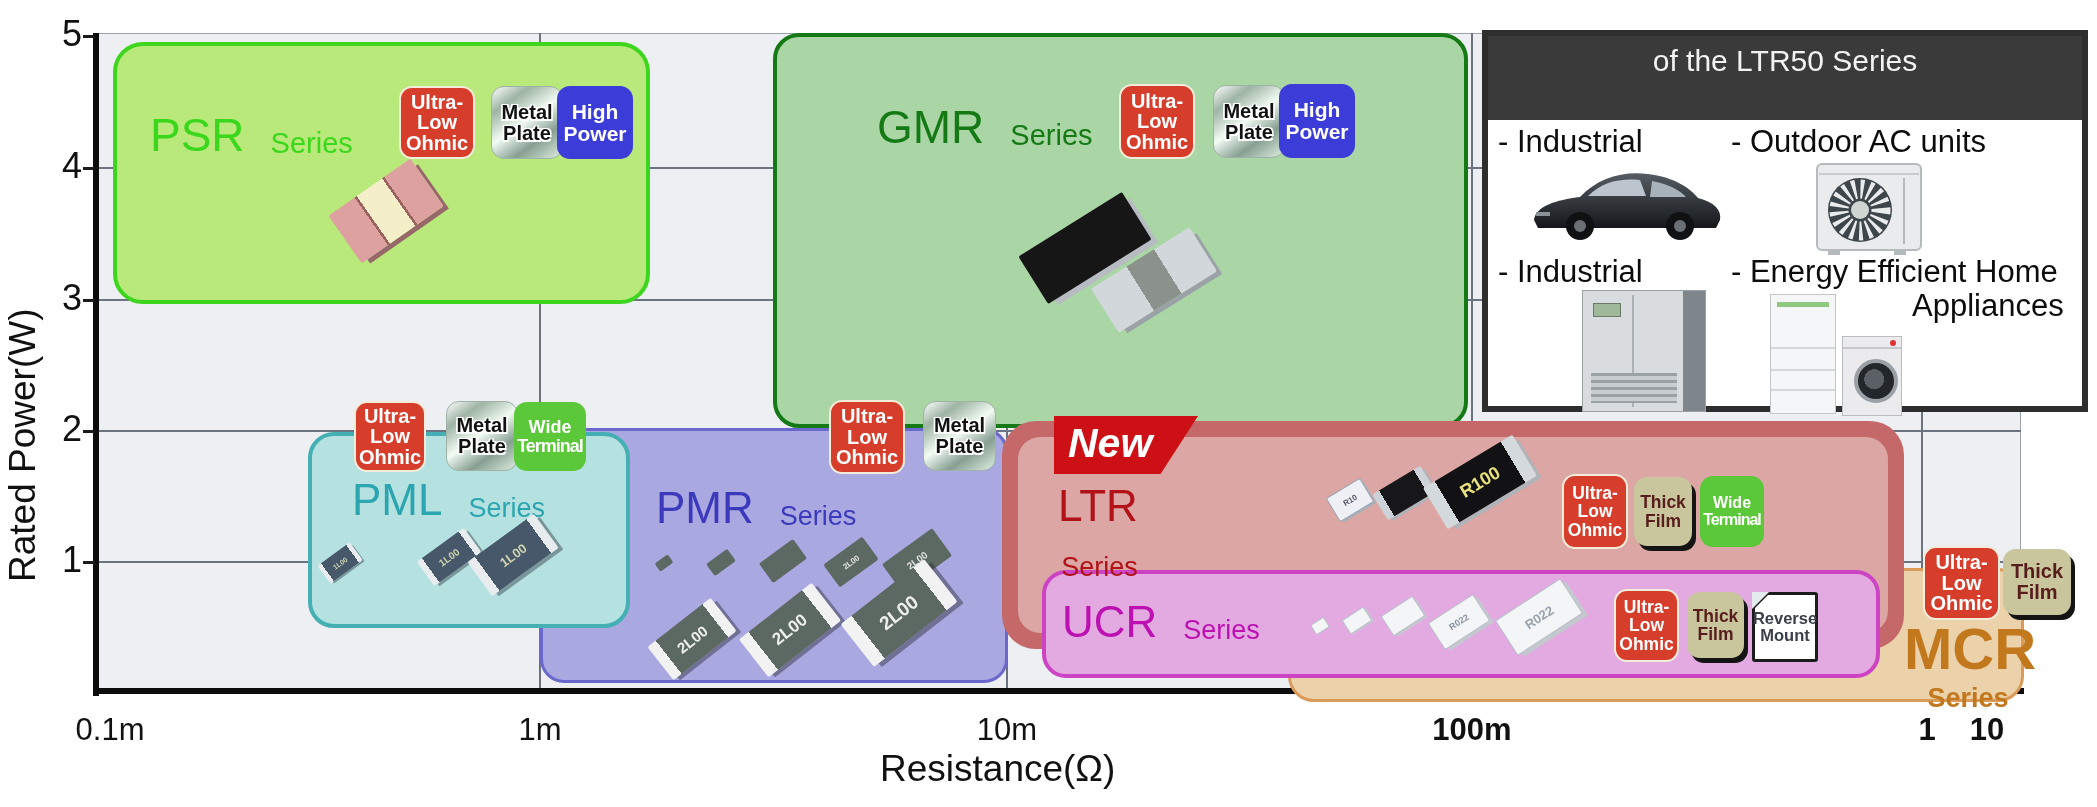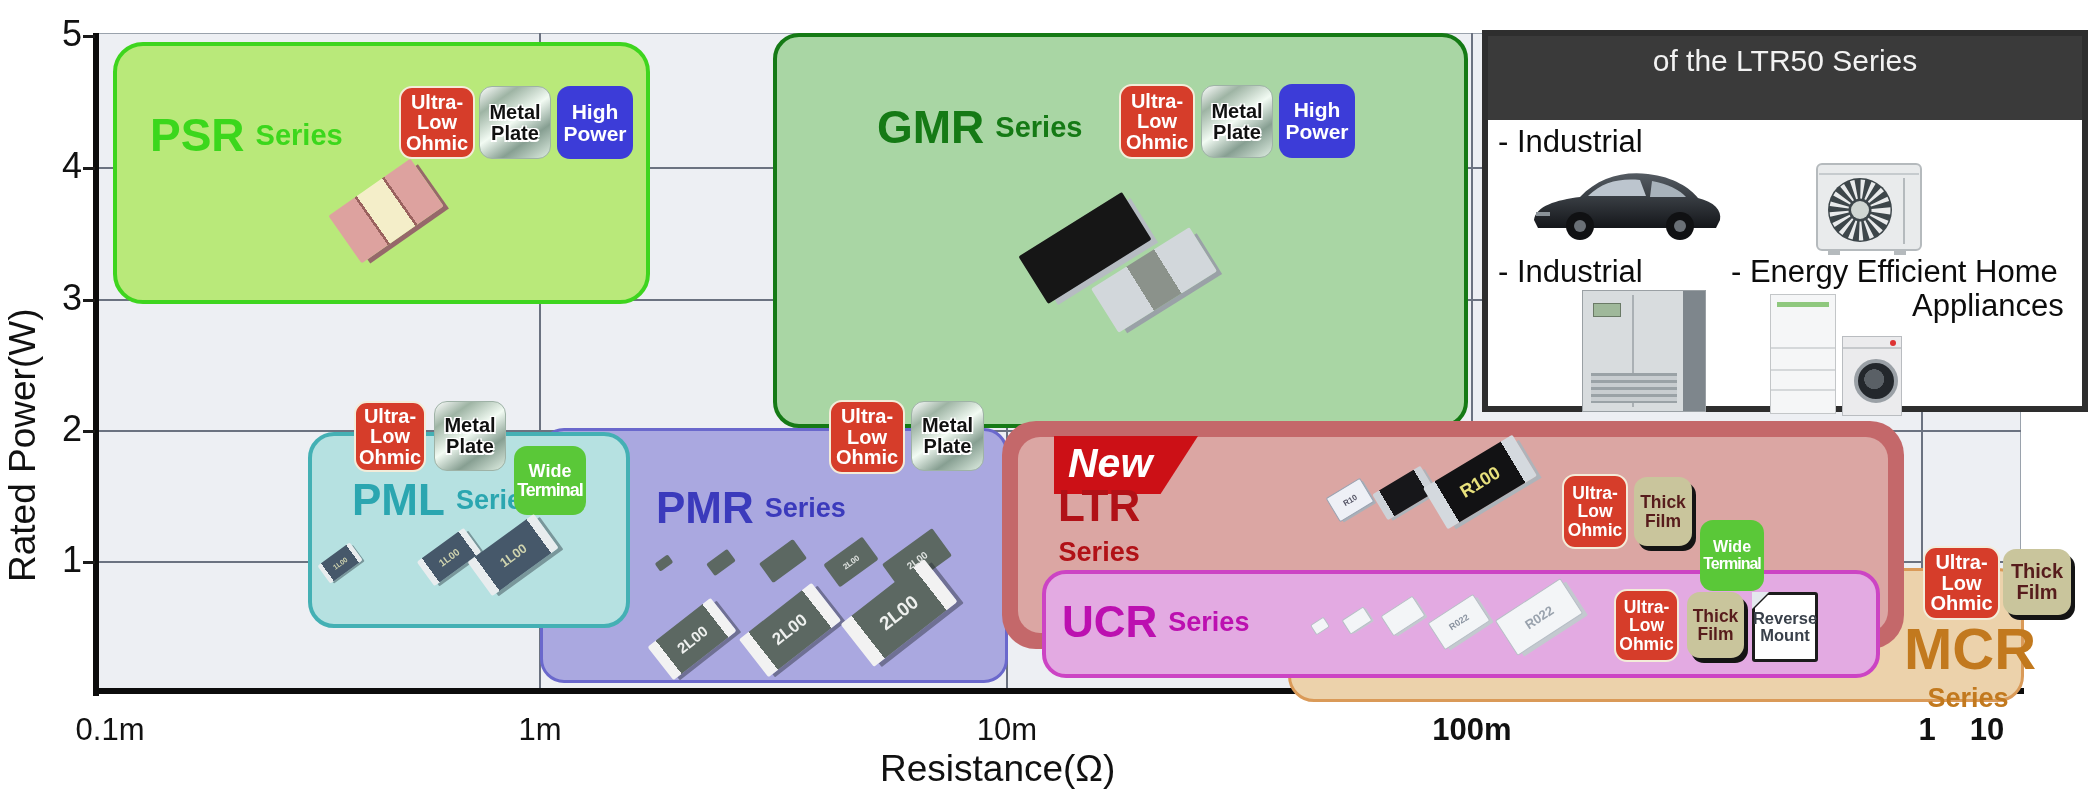--- a/index.html
+++ b/index.html
@@ -34,52 +34,52 @@
   .box.pmr{left:540px;top:428px;width:468px;height:255px;background:#aaa8e0;
            border:3px solid #6a68cc;border-radius:24px;}
   .box.pml{left:308px;top:432px;width:322px;height:196px;background:#b6e1e1;
            border:4px solid #44b0b4;border-radius:26px;}
   .box.ltr-outer{left:1002px;top:421px;width:902px;height:228px;background:#c4686a;border-radius:34px;}
   .box.ltr-inner{left:1018px;top:437px;width:870px;height:196px;background:#dba6a3;border-radius:22px;}
   .box.ucr{left:1042px;top:570px;width:838px;height:108px;background:#e3aae2;
            border:4px solid #cc44c4;border-radius:24px;}
 
   
-  .series-label{position:absolute;display:flex;align-items:center;gap:11px;font-weight:bold;line-height:1;}
+  .series-label{position:absolute;display:flex;align-items:flex-end;gap:26px;font-weight:normal;line-height:1;}
   .series-label .name{font-size:46px;}
   .series-label .suffix{font-size:29px;}
   .lab-psr{left:150px;top:112px;color:#3bd71c;}
   .lab-gmr{left:877px;top:104px;color:#157a15;}
   .lab-pml{left:352px;top:478px;color:#2ba6b0;}
   .lab-pml .name,.lab-pmr .name,.lab-ltr .name,.lab-ucr .name{font-size:44px;}
   .lab-pml .suffix,.lab-pmr .suffix,.lab-ltr .suffix,.lab-ucr .suffix{font-size:27px;}
   .lab-pmr{left:656px;top:486px;color:#3b3abc;}
   .lab-ltr{left:1058px;top:484px;color:#b11117;flex-direction:column;}
   .lab-ucr{left:1062px;top:600px;color:#bc10b0;}
   .lab-mcr{position:absolute;left:1904px;top:620px;width:128px;text-align:center;
            color:#c2791e;font-weight:bold;line-height:1;}
   .lab-mcr .name{font-size:58px;display:block;}
   .lab-mcr .suffix{font-size:27px;display:block;margin-top:7px;}
 
   
   .new-banner{position:absolute;left:1054px;top:416px;width:144px;height:58px;background:#cc1016;
               clip-path:polygon(0 0,100% 0,74% 100%,0 100%);color:#fff;font-weight:bold;
-              font-style:italic;font-size:41px;line-height:54px;padding-left:14px;box-sizing:border-box;margin-top:20px;}
+              font-style:italic;font-size:41px;line-height:54px;padding-left:14px;box-sizing:border-box;}
 
   
   .badge{position:absolute;border-radius:13px;display:flex;flex-direction:column;align-items:center;
          justify-content:center;text-align:center;font-weight:bold;line-height:1.03;box-sizing:border-box;}
   .badge span{display:block;}
   .badge.ulo{background:#d63d2a;color:#fff;border:2.5px solid #f3ecd9;font-size:20px;}
   .badge.mp{background:linear-gradient(145deg,#ffffff 0%,#9eb4a4 22%,#f2fbf3 48%,#879f92 72%,#dfeee2 100%);
             color:#111;border:1.5px solid #9eb2a6;font-size:20px;
-            text-shadow:-1.5px -1.5px 0 #fff,1.5px -1.5px 0 #fff,-1.5px 1.5px 0 #fff,1.5px 1.5px 0 #fff;}
+            text-shadow:-1.5px -1.5px 0 #fff,1.5px -1.5px 0 #fff,-1.5px 1.5px 0 #fff,1.5px 1.5px 0 #fff;margin-left:12px;}
   .badge.hp{background:#3c3cd8;color:#fff;font-size:21px;}
   .badge.tf{background:#c9c59c;color:#571c1c;font-size:20px;box-shadow:4px 5px 0 #141414;}
-  .badge.wt{background:#5ac838;color:#fff;font-size:18px;margin-top:44px;}
+  .badge.wt{background:#5ac838;color:#fff;font-size:18px;}
   .badge.wt .tight{letter-spacing:-1px;text-align:center;}
   .badge.rm{background:#fff;color:#39404a;border:3px solid #1c1c1c;font-size:16.5px;border-radius:3px;}
   .badge.sm{font-size:17.5px;}
   .badge.sm.wt{font-size:16px;}
   .rm-fold{position:absolute;top:-3px;left:-3px;width:0;height:0;border-top:17px solid #e4e9ee;
            border-right:17px solid transparent;filter:drop-shadow(1.5px 1.5px 0 #1c1c1c);}
 
   
   .chip{position:absolute;display:flex;align-items:center;justify-content:center;border-radius:2px;}
   .chip .lbl{font-weight:bold;white-space:nowrap;}
@@ -344,20 +344,21 @@
   <div class="chip" style="left:1500px;top:596px;width:76px;height:40px;transform:rotate(-33deg);
               background:#f3f5f7;border:1px solid #b7bec6;box-shadow:4px 5px 0 -1px #c3c9cf;">
     <span class="lbl" style="font-size:13px;color:#99a2ad">R022</span>
   </div>
 
   <div class="app-panel">
     <div class="app-header">
       <div>of the LTR50 Series</div>
     </div>
     <div class="app-item" style="left:10px;top:88px">- Industrial</div>
+    <div class="app-item" style="left:243px;top:88px">- Outdoor AC units</div>
     <div class="app-item" style="left:10px;top:218px">- Industrial</div>
     <div class="app-item" style="left:243px;top:218px">- Energy Efficient Home</div>
     <div class="app-item" style="left:424px;top:252px">Appliances</div>
 
     <svg style="position:absolute;left:34px;top:118px" width="210" height="100" viewBox="0 0 210 100">
       <defs>
         <linearGradient id="carg" x1="0" y1="0" x2="0" y2="1">
           <stop offset="0" stop-color="#555c63"></stop>
             <stop offset="1" stop-color="#14161a"></stop>
         </linearGradient>

